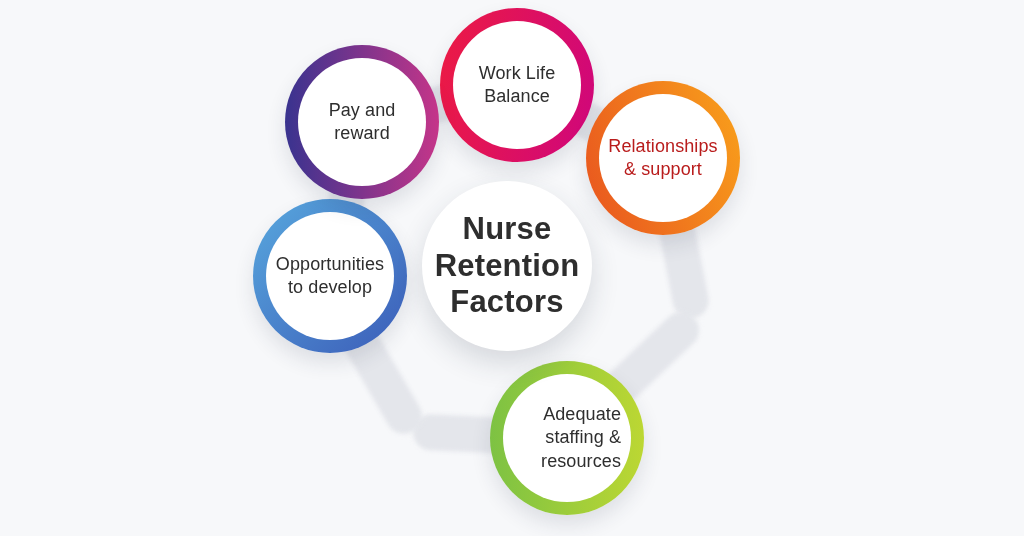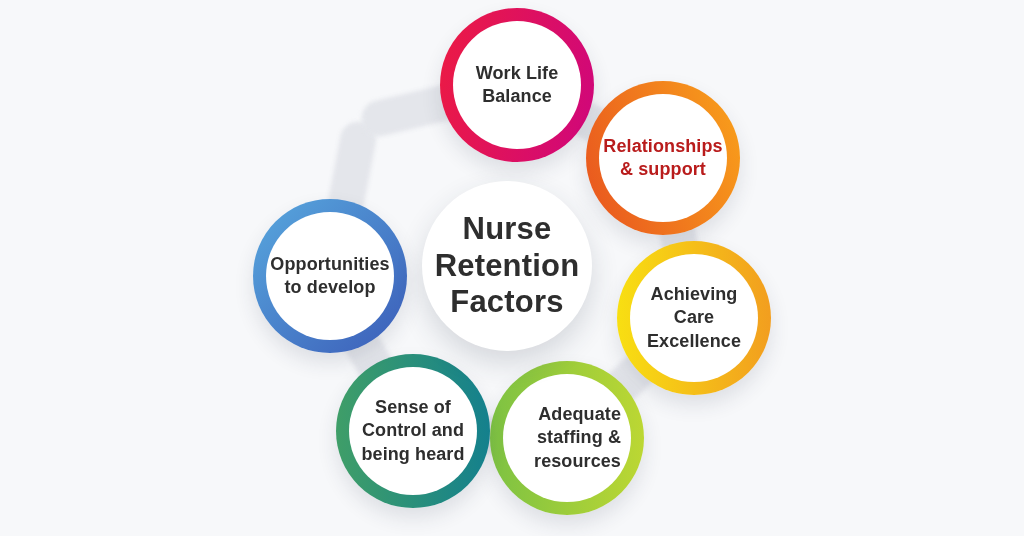--- a/index.html
+++ b/index.html
@@ -36,21 +36,21 @@
     background: #ffffff;
     display: flex;
     align-items: center;
     justify-content: center;
     text-align: center;
     padding: 10px;
     box-sizing: border-box;
   }
   .factor .label {
     font-size: 18px;
-    font-weight: 700;
+    font-weight: 400;
     line-height: 1.3;
     color: #2e2e2e;
     letter-spacing: 0.1px;
   }
   
   .c1 { left: 440px; top: 8px; }
   .c2 { left: 586px; top: 81px; }
   .c3 { left: 617px; top: 241px; }
   .c4 { left: 490px; top: 361px; }
   .c5 { left: 336px; top: 354px; }
@@ -108,42 +108,37 @@
       <span class="label" style="color: rgb(46, 46, 46);">Work Life Balance</span>
     </div>
   </div>
 
   <div class="factor c2" style="background: linear-gradient(70deg, rgb(232, 83, 31), rgb(249, 162, 27));">
     <div class="inner" style="background-color: rgb(255, 255, 255);">
       <span class="label" style="color: #b91c1c;">Relationships &amp; support</span>
     </div>
   </div>
 
-  <div class="factor c3" style="background: linear-gradient(90deg, rgb(248, 223, 18), rgb(242, 158, 31));">
-    <div class="inner" style="background-color: rgb(255, 255, 255);">
-      <span class="label" style="color: rgb(46, 46, 46);">Achieving Care Excellence</span>
-    </div>
-  </div>
 
   <div class="factor c4" style="background: linear-gradient(90deg, rgb(125, 194, 67), rgb(188, 215, 51));">
     <div class="inner" style="background-color: rgb(255, 255, 255); text-align: right;">
       <span class="label" style="color: rgb(46, 46, 46);">Adequate staffing &amp; resources</span>
     </div>
   </div>
 
-  <div class="factor c5" style="background: linear-gradient(90deg, rgb(63, 158, 104), rgb(20, 128, 141));">
-    <div class="inner" style="background-color: rgb(255, 255, 255);">
-      <span class="label" style="color: rgb(46, 46, 46);">Sense of Control and being heard</span>
-    </div>
-  </div>
 
   <div class="factor c6" style="background: linear-gradient(135deg, rgb(88, 168, 222), rgb(59, 92, 184));">
     <div class="inner" style="background-color: rgb(255, 255, 255);">
       <span class="label" style="color: rgb(46, 46, 46);">Opportunities to develop</span>
     </div>
   </div>
 
+  <div class="factor c7" style="background: linear-gradient(90deg, rgb(57, 51, 143), rgb(197, 53, 137));">
+    <div class="inner" style="background-color: rgb(255, 255, 255);">
+      <span class="label" style="color: rgb(46, 46, 46);">Pay and reward</span>
+    </div>
+  </div>
 
   <div class="center-circle" style="background-color: rgb(255, 255, 255);">
     <span class="center-title" style="color: rgb(46, 46, 46);">Nurse Retention Factors</span>
   </div>
 
 </div>
 
 </body></html>

